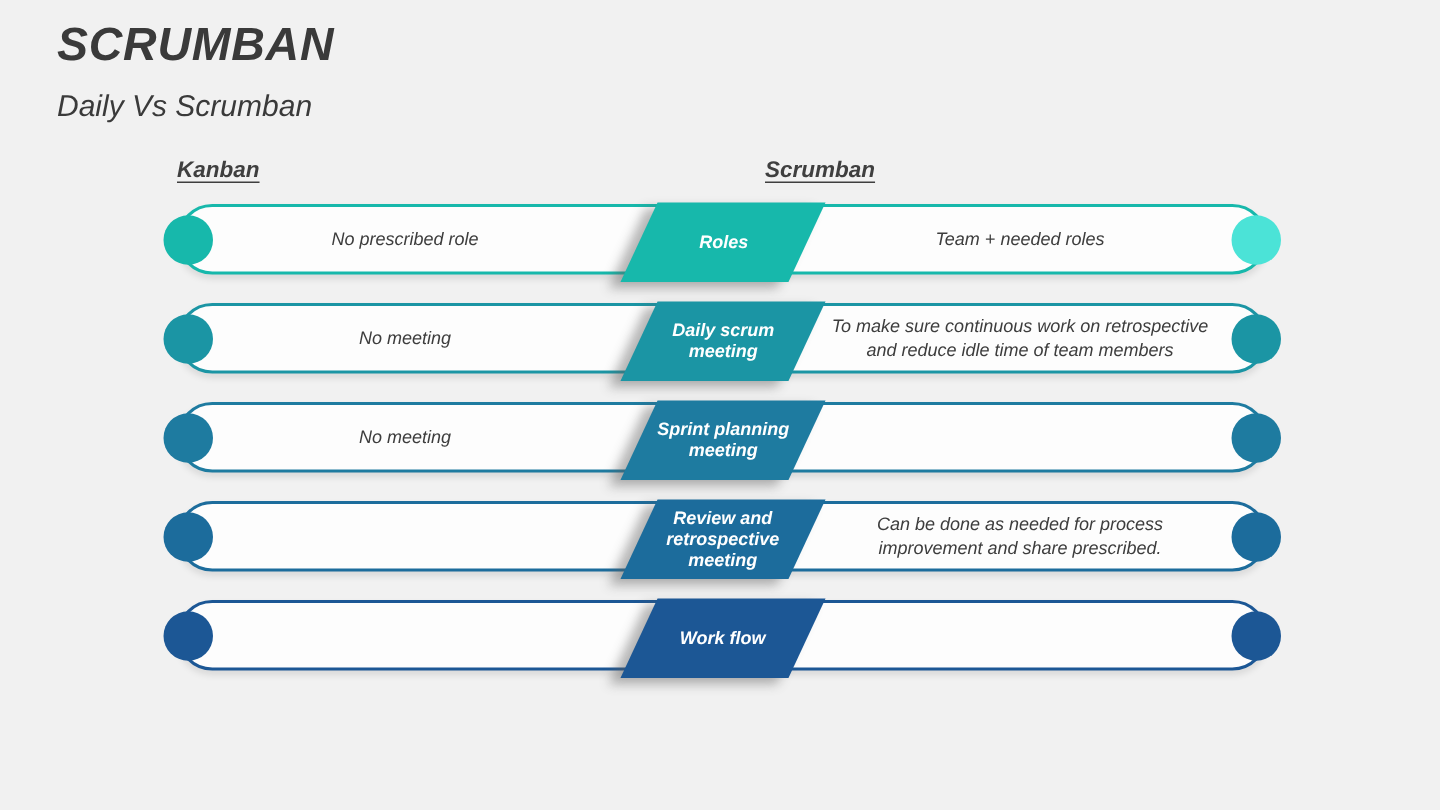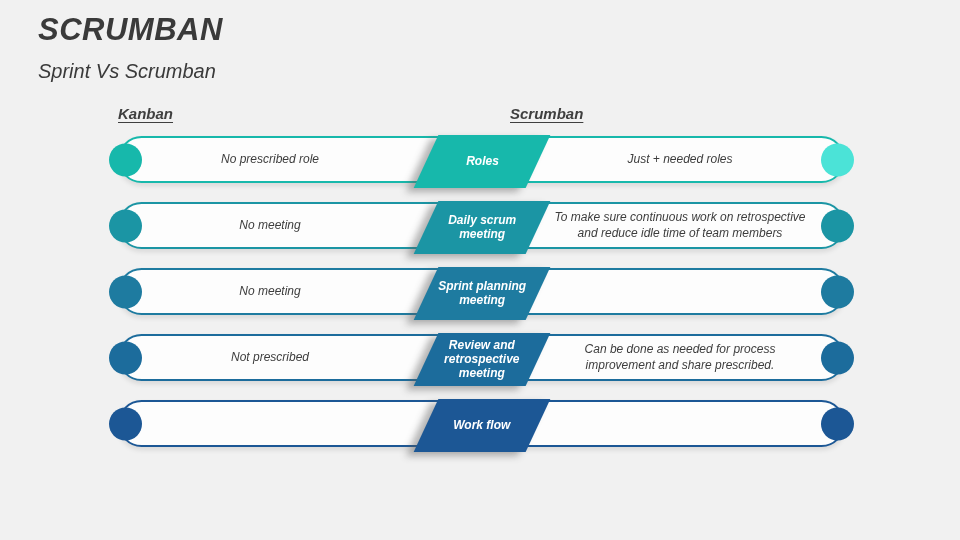--- a/index.html
+++ b/index.html
@@ -59,37 +59,37 @@
     white-space:pre-line;
   }
   .cell.left { left:10px; width:280px; }
   .cell.right { left:404px; width:312px; }
 </style>
 </head>
 <body>
 
 <div class="slide">
   <h1 class="title">SCRUMBAN</h1>
-  <h2 class="subtitle">Sprint Vs Scrumban</h2>
+  <h2 class="subtitle">Daily Vs Scrumban</h2>
 
   <div class="col-header kanban">Kanban</div>
   <div class="col-header scrumban">Scrumban</div>
 
   <div class="rows">
 
     <div class="row" style="--c: #17b8ab;">
       <div class="pill">
         <div class="cell left">
           <span>No prescribed role</span>
         </div>
         <div class="label">
           <span class="label-text">Roles</span>
         </div>
         <div class="cell right">
-          <span>Just + needed roles</span>
+          <span>Team + needed roles</span>
         </div>
       </div>
       <div class="circle start"></div>
       <div class="circle end" style="background-color: rgb(75, 227, 215);"></div>
     </div>
 
     <div class="row" style="--c: #1b95a4;">
       <div class="pill">
         <div class="cell left">
           <span>No meeting</span>
@@ -116,23 +116,20 @@
           <span class="label-text">Sprint planning
 meeting</span>
         </div>
       </div>
       <div class="circle start"></div>
       <div class="circle end" style="background-color: rgb(30, 123, 160);"></div>
     </div>
 
     <div class="row" style="--c: #1c6c9c;">
       <div class="pill">
-        <div class="cell left">
-          <span>Not prescribed</span>
-        </div>
         <div class="label">
           <span class="label-text">Review and
 retrospective
 meeting</span>
         </div>
         <div class="cell right">
           <span>Can be done  as needed for process
 improvement and share prescribed.</span>
         </div>
       </div>

